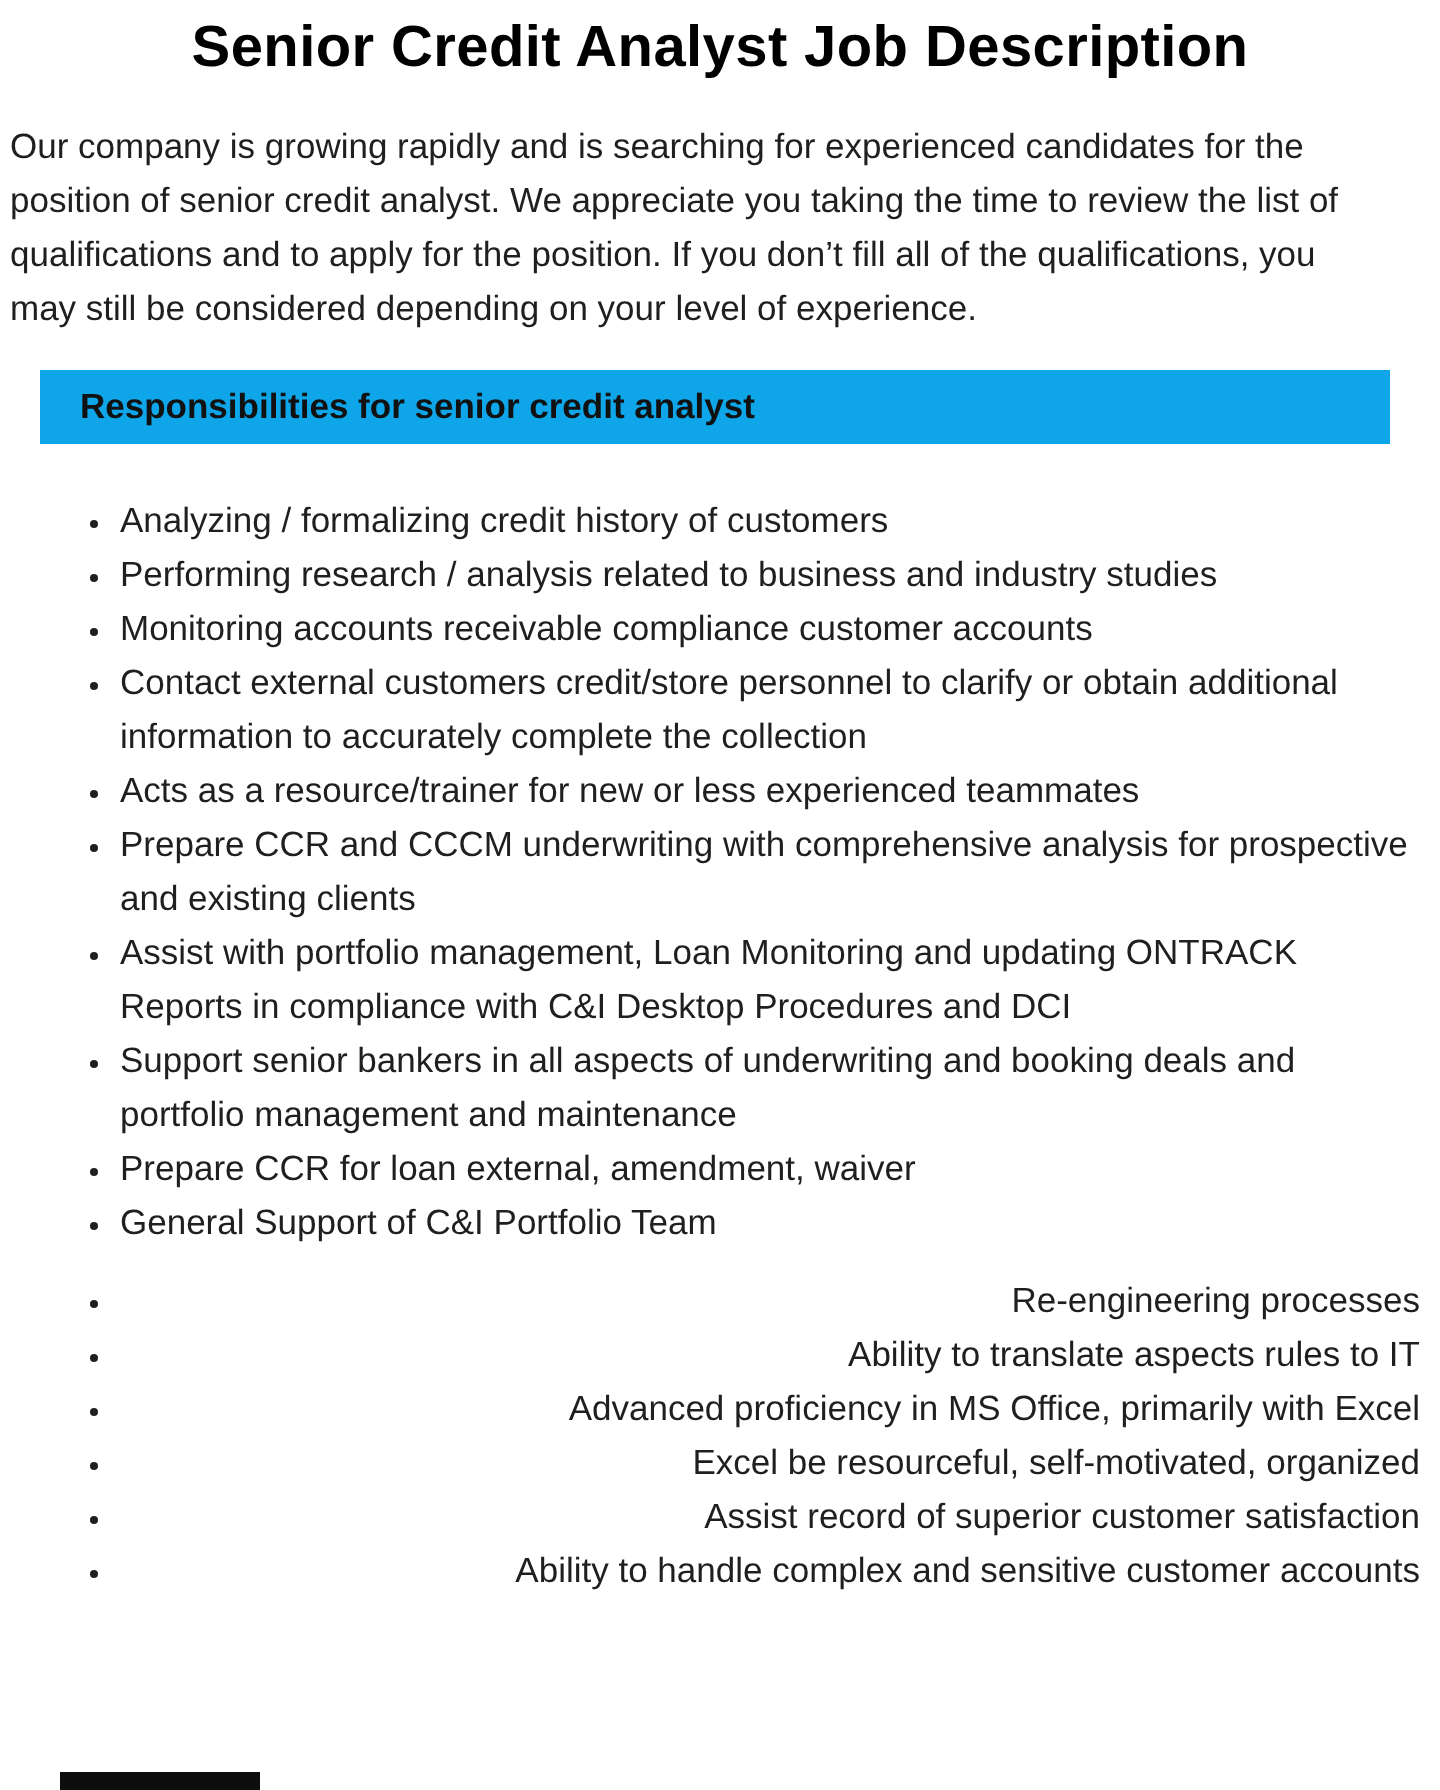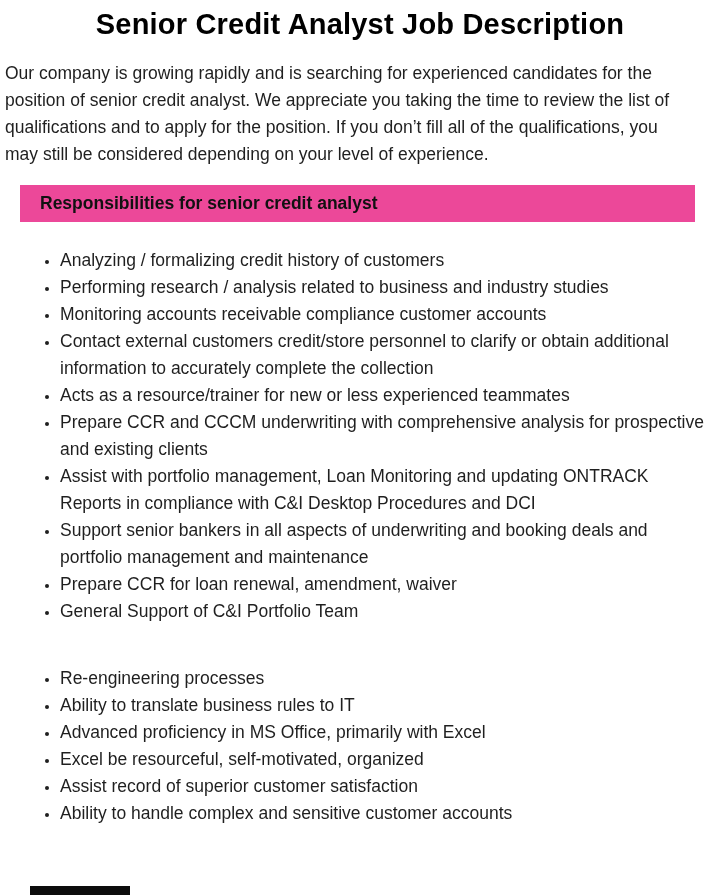--- a/index.html
+++ b/index.html
@@ -28,21 +28,21 @@
   p.intro {
     margin: 19px 18px 0 5px;
     font-size: 17.5px;
     line-height: 27px;
     max-width: 682px;
   }
 
   .section-header {
     margin: 17px 25px 0 20px;
     height: 37px;
-    background: #ec4899;
+    background: #0ea5e9;
     display: flex;
     align-items: center;
     padding-left: 20px;
   }
   .section-header .heading-text {
     font-size: 17.5px;
     font-weight: 700;
     color: #111111;
   }
   .section-header.second { margin-top: 19px; }
@@ -55,21 +55,21 @@
   ul.bullet-list li {
     font-size: 17.5px;
     line-height: 27px;
     max-width: 650px;
     color: #1f1f1f;
   }
   ul.bullet-list li::marker {
     font-size: 13px;
     color: #1f1f1f;
   }
-  ul.bullet-list.second { margin-top: 40px; }
+  ul.bullet-list.second { margin-top: 12px; text-align: right; }
 
   .cutoff-bar {
     position: absolute;
     left: 30px;
     bottom: 0;
     width: 100px;
     height: 9px;
     background: #0d0d0d;
   }
 </style>
@@ -88,28 +88,28 @@
 
   <ul class="bullet-list">
       <li>Analyzing / formalizing credit history of customers</li>
       <li>Performing research / analysis related to business and industry studies</li>
       <li>Monitoring accounts receivable compliance customer accounts</li>
       <li>Contact external customers credit/store personnel to clarify or obtain additional information to accurately complete the collection</li>
       <li>Acts as a resource/trainer for new or less experienced teammates</li>
       <li>Prepare CCR and CCCM underwriting with comprehensive analysis for prospective and existing clients</li>
       <li>Assist with portfolio management, Loan Monitoring and updating ONTRACK Reports in compliance with C&amp;I Desktop Procedures and DCI</li>
       <li>Support senior bankers in all aspects of underwriting and booking deals and portfolio management and maintenance</li>
-      <li>Prepare CCR for loan renewal, amendment, waiver</li>
+      <li>Prepare CCR for loan external, amendment, waiver</li>
       <li>General Support of C&amp;I Portfolio Team</li>
     </ul>
 
 
   <ul class="bullet-list second">
       <li>Re-engineering processes</li>
-      <li>Ability to translate business rules to IT</li>
+      <li>Ability to translate aspects rules to IT</li>
       <li>Advanced proficiency in MS Office, primarily with Excel</li>
       <li>Excel be resourceful, self-motivated, organized</li>
       <li>Assist record of superior customer satisfaction</li>
       <li>Ability to handle complex and sensitive customer accounts</li>
     </ul>
 
   <div class="cutoff-bar"></div>
 
 </div>
 

